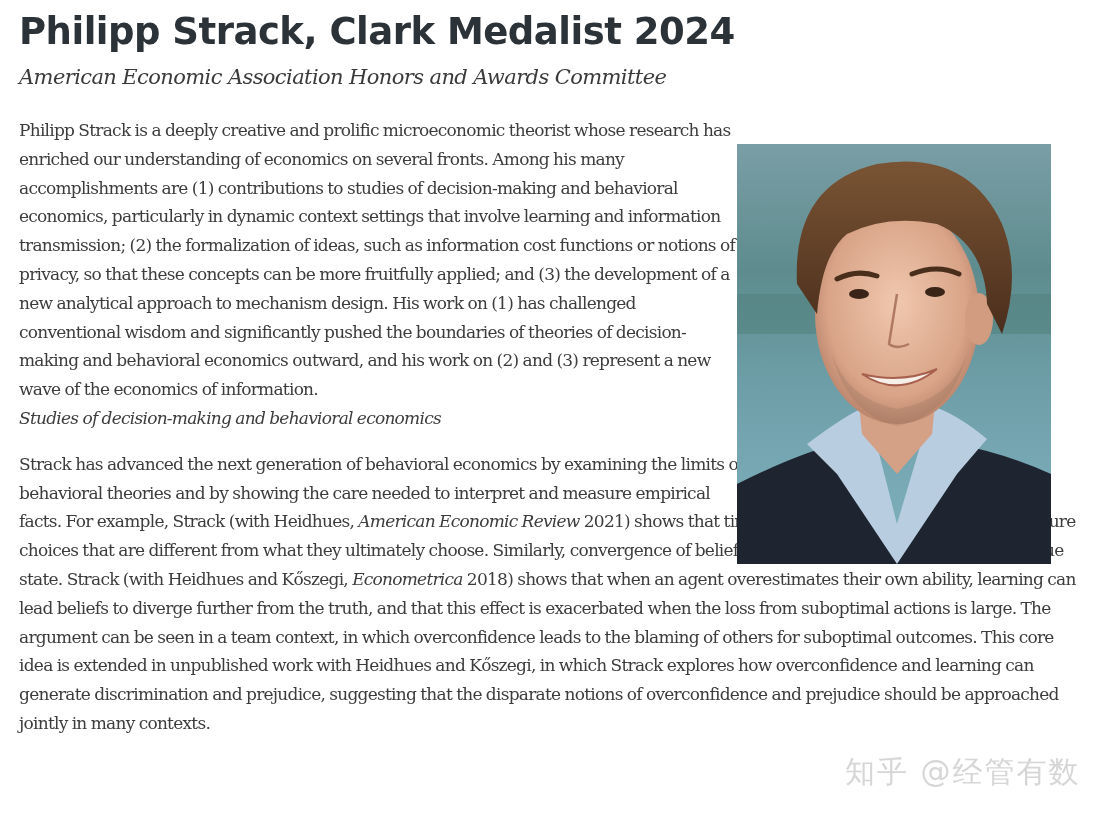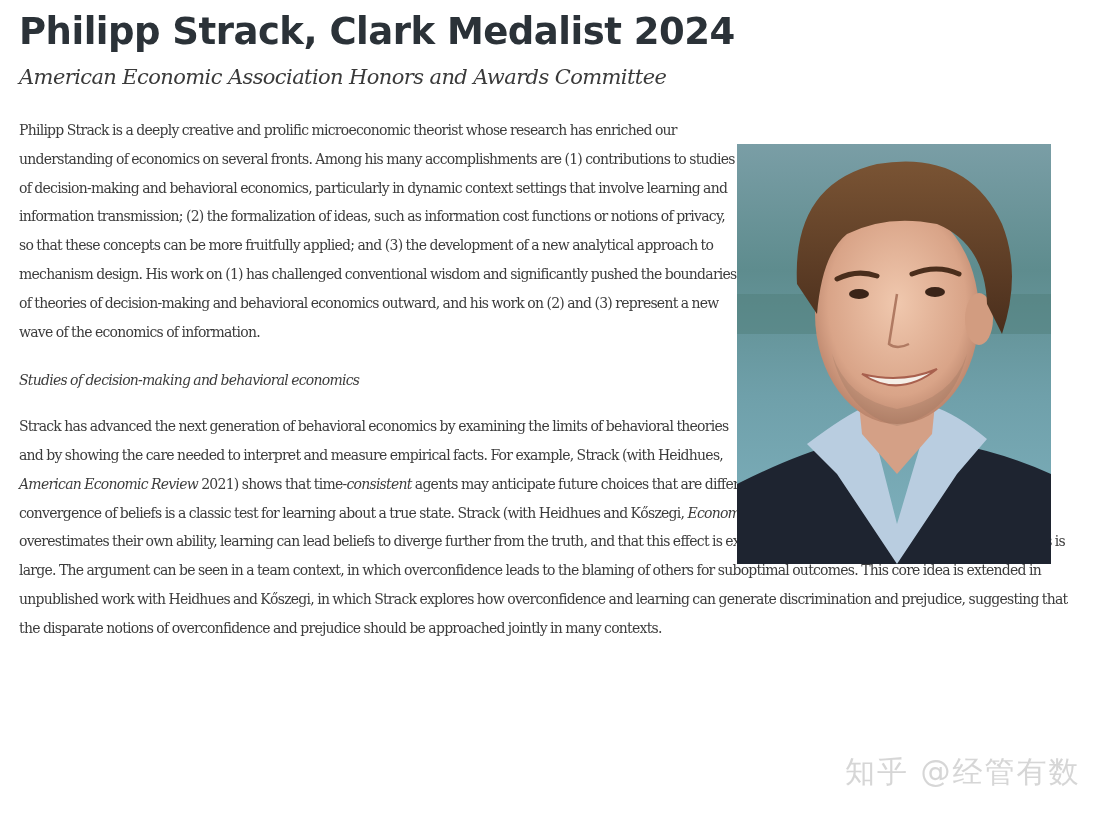--- a/index.html
+++ b/index.html
@@ -42,33 +42,32 @@
       position: absolute;
       left: 737px;
       top: 144px;
       width: 314px;
       height: 420px;
       overflow: hidden;
       background: #5d8e96;
     }
     .content {
       font-family: "DejaVu Serif", serif;
-      font-size: 14px;
+      font-size: 17px;
       color: #3c3c3c;
       line-height: 28.8px;
       letter-spacing: -0.75px;
       word-spacing: -0.5px;
     }
     .para {
       margin: 0;
     }
     .para1 { margin-top: 24px; }
     .section-heading {
       font-style: italic;
-      margin-top: 20px;
       margin-bottom: 0;
     }
     .para2 { margin-top: 17px; }
     .float-photo-spacer {
       float: right;
       width: 334px;
       height: 420px;
       margin-top: 0;
     }
     .watermark {

